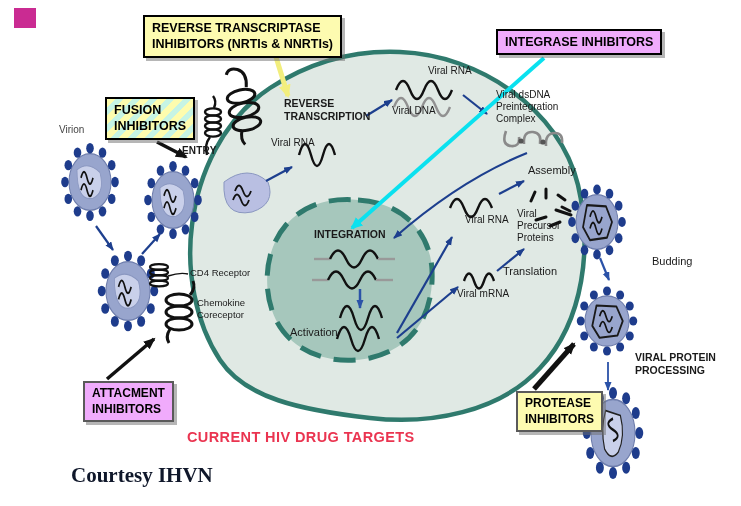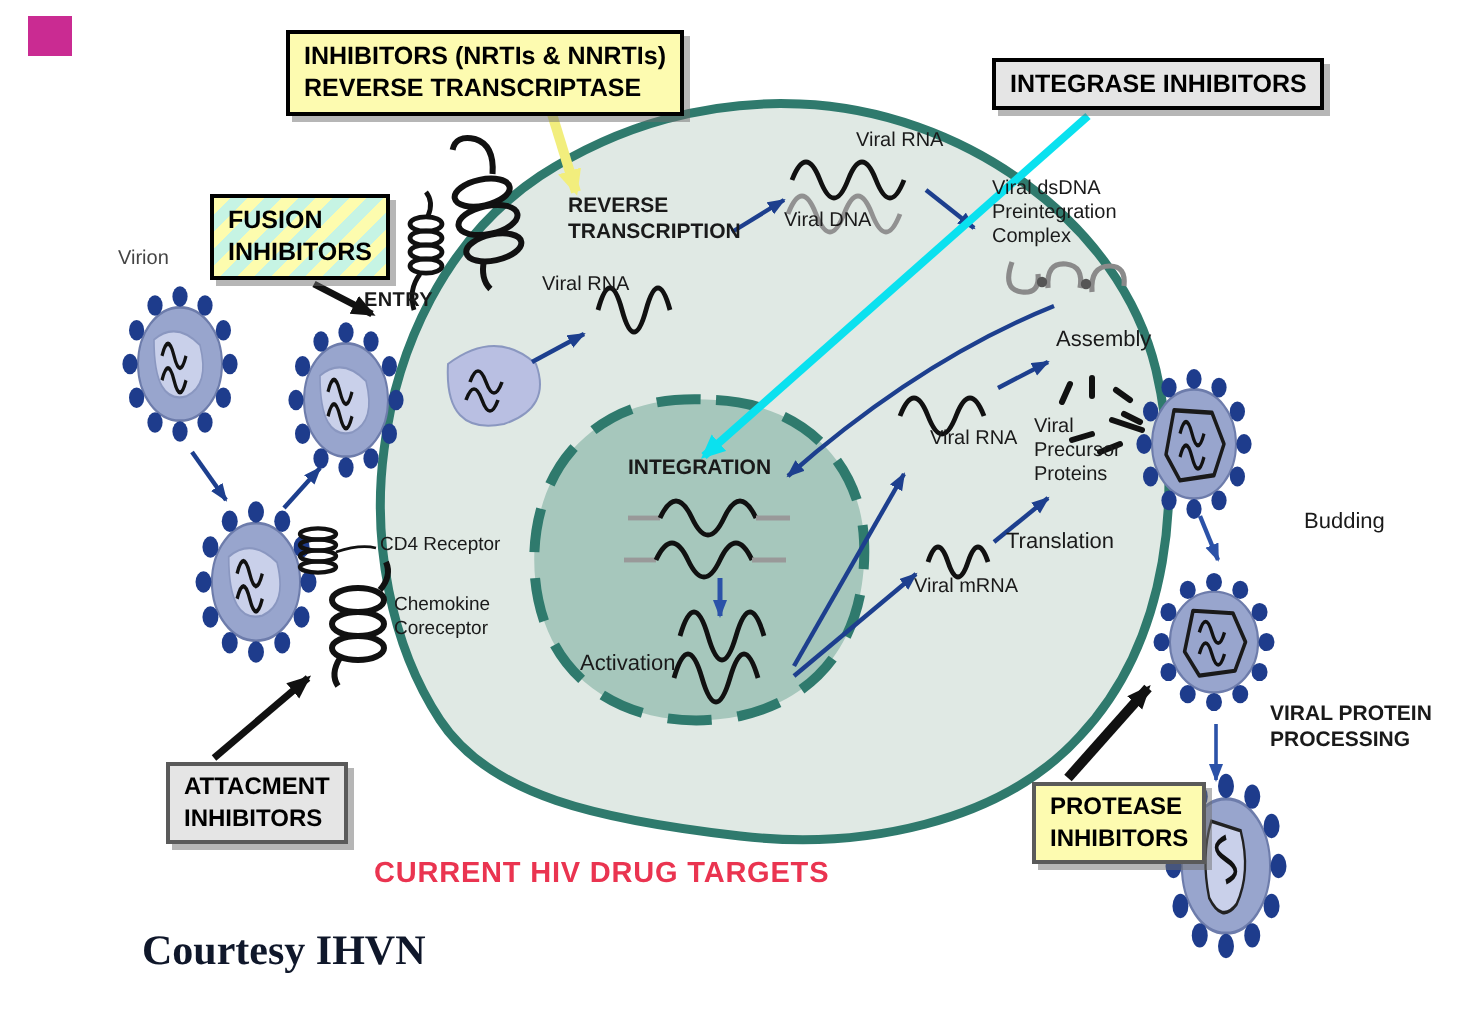--- a/index.html
+++ b/index.html
@@ -7,21 +7,21 @@
          font-family:"Liberation Sans",sans-serif;}
   .stage svg{position:absolute;left:0;top:0;z-index:1;}
   .lbl{position:absolute;z-index:2;font-size:10px;color:#1a1a1a;line-height:1.22;white-space:nowrap;}
   .b{font-weight:bold;}
   .s11{font-size:11px;}
   .s105{font-size:10.5px;}
   .s95{font-size:9.5px;}
   .box{position:absolute;z-index:3;font-weight:bold;color:#000;border:2px solid #000;
        box-shadow:3px 3px 0 rgba(110,110,110,.5);padding:3px 7px;line-height:1.3;
        background:#fdfbb0;font-size:12.5px;}
-  .box.cyan{background:#e5e5e5;}
+  .box.cyan{background:#f0abfc;}
   .box.striped{background:repeating-linear-gradient(135deg,#fdfcae 0 6px,#c6f4e4 6px 12px);}
   .box.thin{border:2px solid #5a5a5a;font-size:12px;}
   .pinksq{position:absolute;z-index:3;left:14px;top:8px;width:22px;height:20px;background:#ca2b92;}
   .caption{position:absolute;z-index:2;left:187px;top:429px;font-weight:bold;font-size:14.5px;
            letter-spacing:.4px;color:#ea3450;}
   .credit{position:absolute;z-index:2;left:71px;top:463px;font-family:"Liberation Serif",serif;
           font-weight:bold;font-size:21px;color:#0f172a;}
 </style>
 </head>
 <body>
@@ -247,22 +247,22 @@
   </div>
 
   <div class="lbl s11" style="left:652px;top:255px;">Budding</div>
 
   <div class="lbl b s105" style="left:635px;top:351px;">
     <div>VIRAL PROTEIN</div>
     <div>PROCESSING</div>
   </div>
 
   <div class="box" style="left:143px;top:15px;">
+    <div>REVERSE TRANSCRIPTASE</div>
     <div>INHIBITORS (NRTIs &amp; NNRTIs)</div>
-    <div>REVERSE TRANSCRIPTASE</div>
   </div>
 
   <div class="box cyan" style="left:496px;top:29px;">INTEGRASE INHIBITORS</div>
 
   <div class="box striped" style="left:105px;top:97px;">
     <div>FUSION</div>
     <div>INHIBITORS</div>
   </div>
 
   <div class="box cyan thin" style="left:83px;top:381px;">

